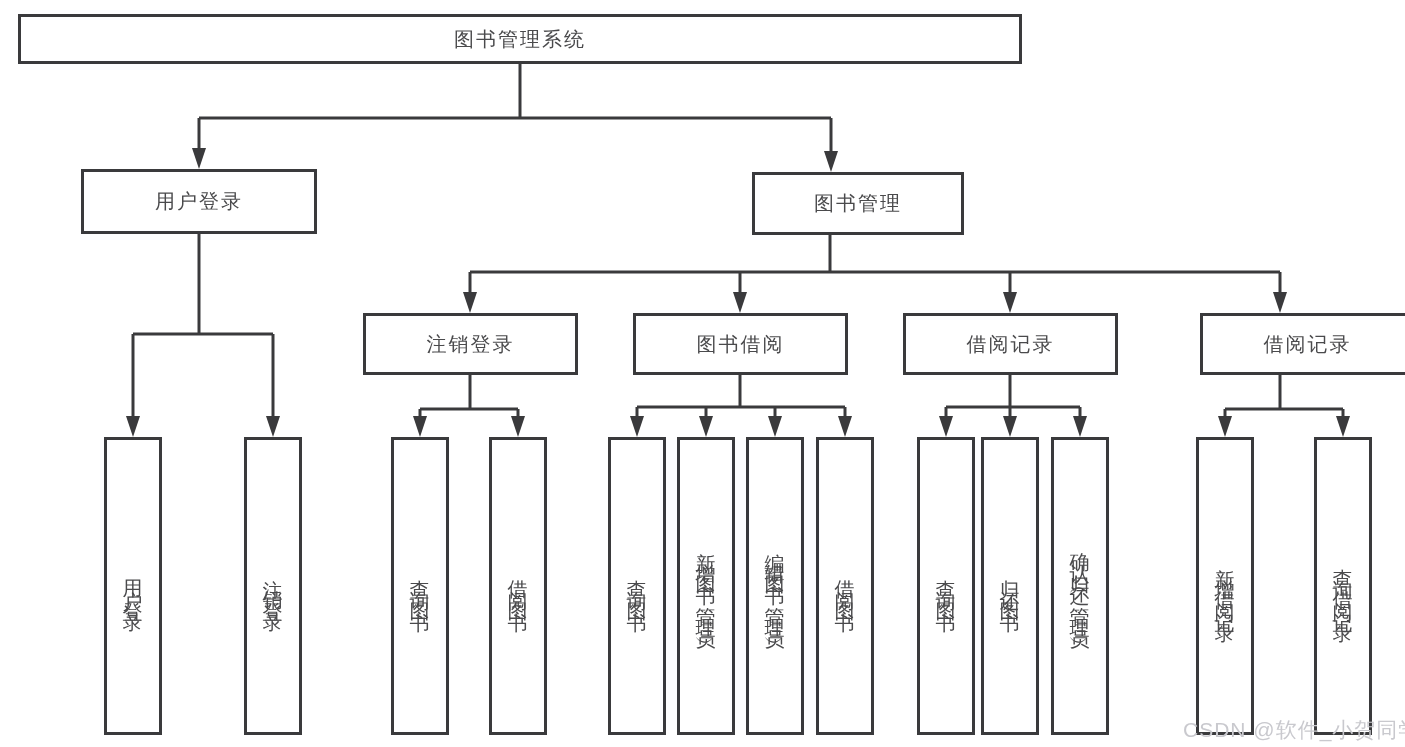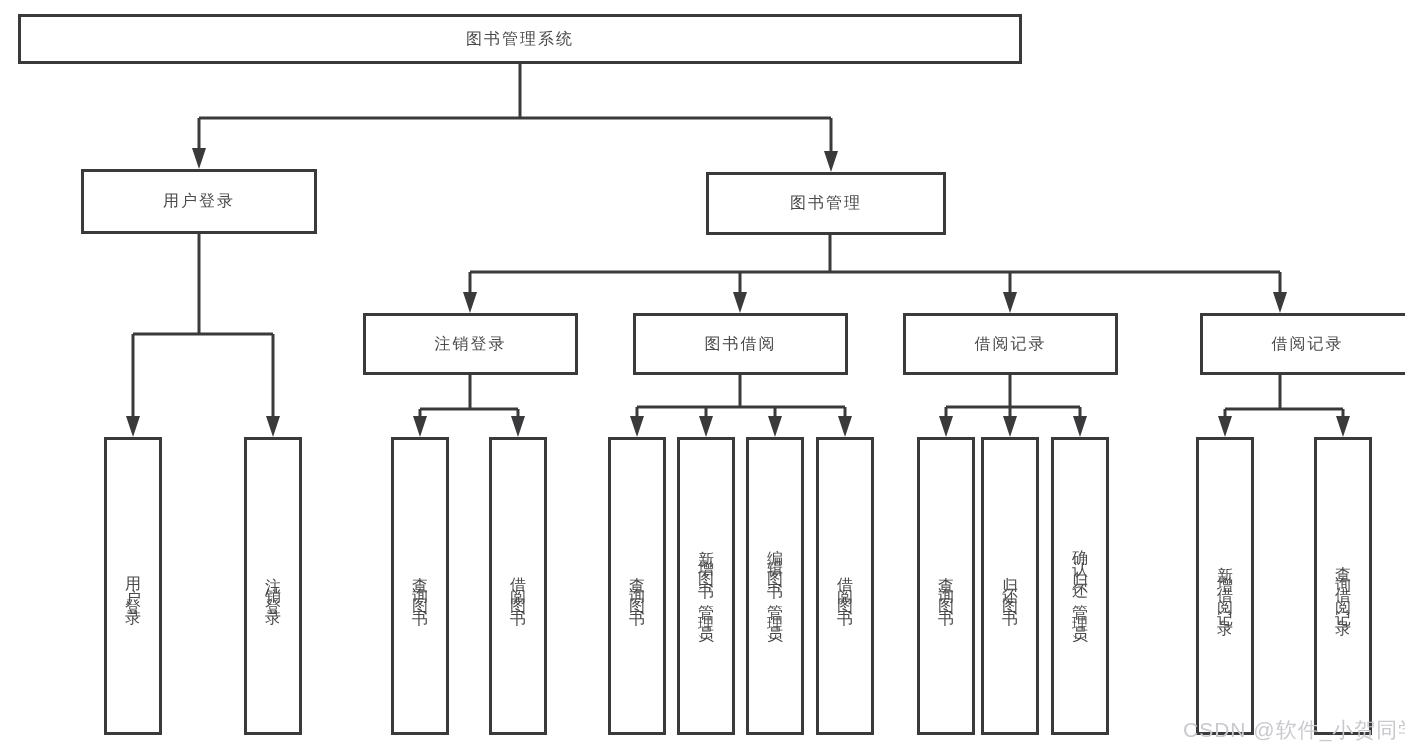--- a/index.html
+++ b/index.html
@@ -29,21 +29,21 @@
   .connectors line { stroke: var(--line); stroke-width: 3; }
   .connectors polygon { fill: var(--line); }
   .node {
     position: absolute;
     background: var(--background);
     border: 3px solid var(--line);
     color: var(--text);
     display: flex;
     align-items: center;
     justify-content: center;
-    font-size: 16px;
+    font-size: 20px;
   }
   .hbox { letter-spacing: 2px; }
   .vbox {
     width: 58px;
     height: 298px;
     top: 437px;
     writing-mode: vertical-rl;
     text-orientation: mixed;
     letter-spacing: 11px;
     line-height: 1;
@@ -122,21 +122,21 @@
     <line x1="1225" y1="409" x2="1343" y2="409"></line>
     <line x1="1225" y1="409" x2="1225" y2="420"></line>
     <polygon points="1218,416 1232,416 1225,437"></polygon>
     <line x1="1343" y1="409" x2="1343" y2="420"></line>
     <polygon points="1336,416 1350,416 1343,437"></polygon>
   </svg>
 
   <div class="node hbox" style="left:18px; top:14px; width:1004px; height:50px;">图书管理系统</div>
 
   <div class="node hbox" style="left:81px; top:169px; width:236px; height:65px;">用户登录</div>
-  <div class="node hbox" style="left:706px; top:172px; width:240px; height:63px;">图书管理</div>
+  <div class="node hbox" style="left:752px; top:172px; width:212px; height:63px;">图书管理</div>
 
   <div class="node hbox" style="left:363px; top:313px; width:215px; height:62px;">注销登录</div>
   <div class="node hbox" style="left:633px; top:313px; width:215px; height:62px;">图书借阅</div>
   <div class="node hbox" style="left:903px; top:313px; width:215px; height:62px;">借阅记录</div>
   <div class="node hbox" style="left:1200px; top:313px; width:215px; height:62px;">借阅记录</div>
 
   <div class="node vbox" style="left:104px;">用户登录</div>
   <div class="node vbox" style="left:244px;">注销登录</div>
 
   <div class="node vbox" style="left:391px;">查询图书</div>

